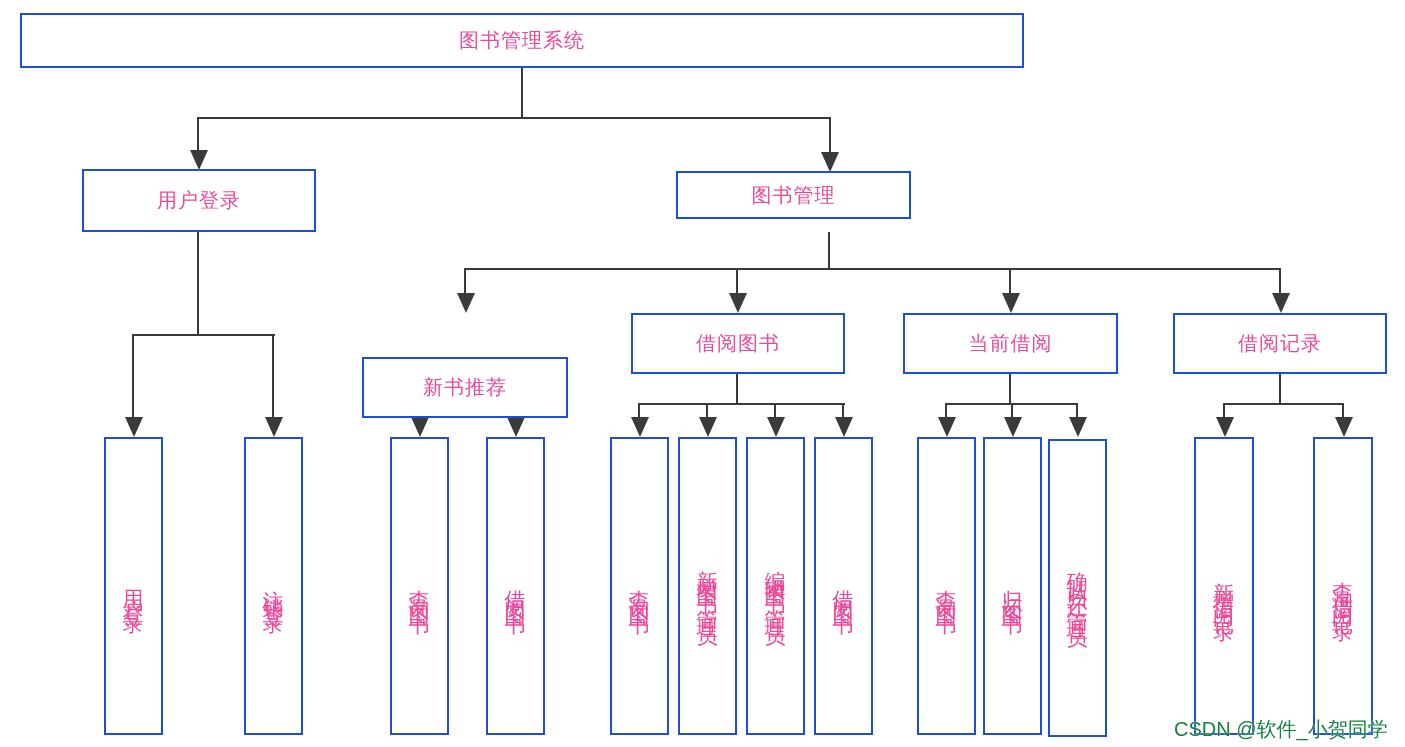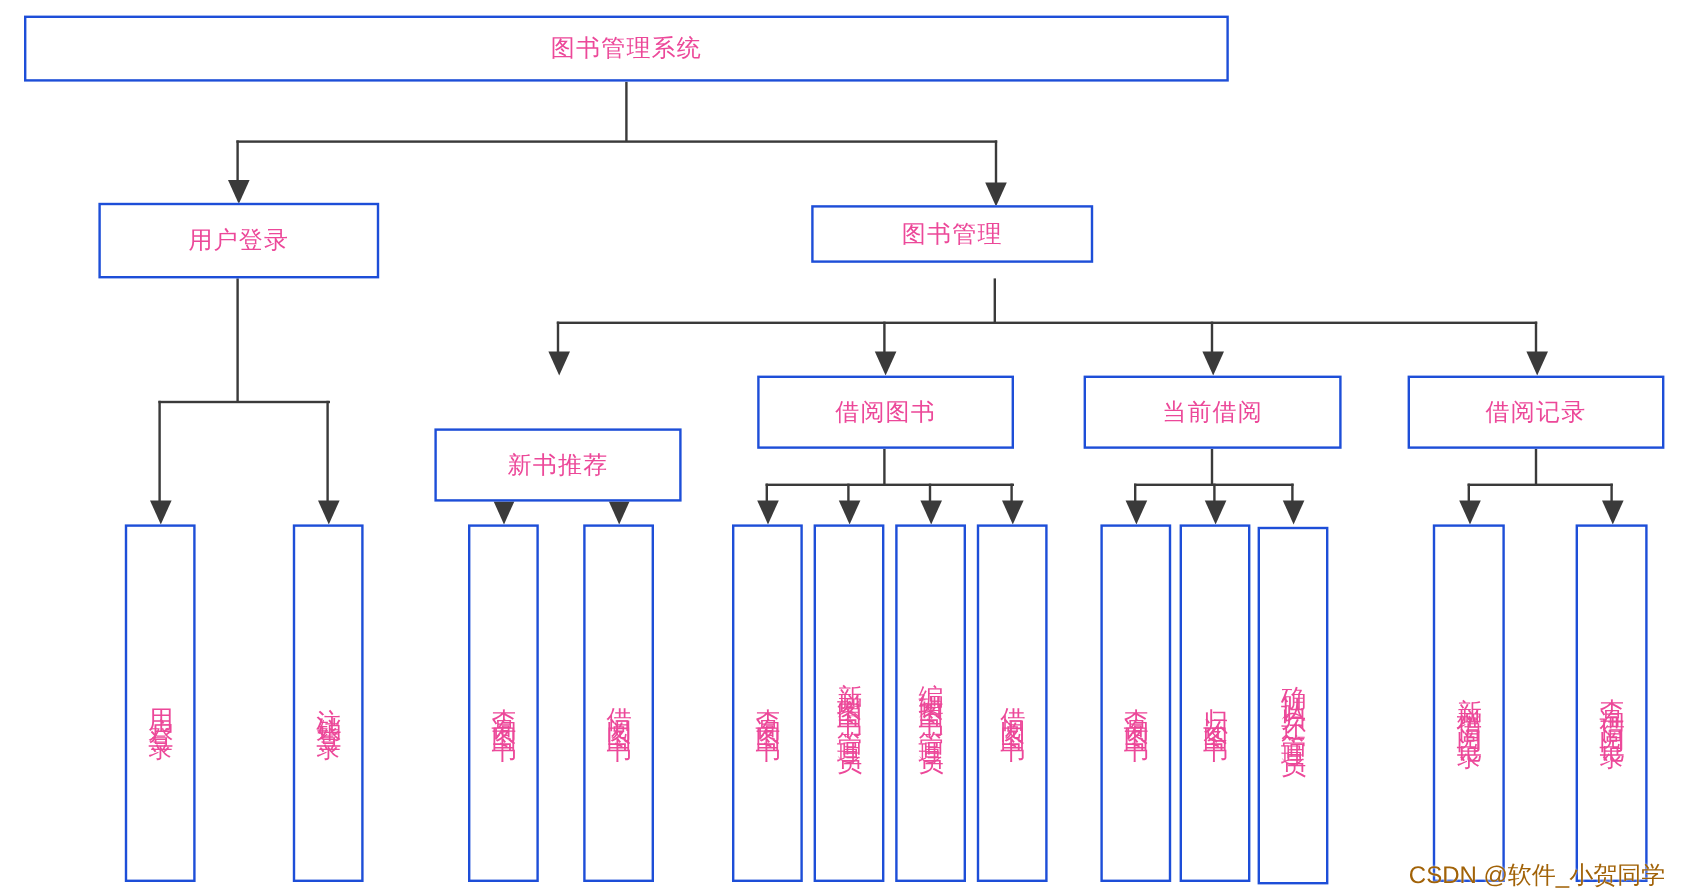--- a/index.html
+++ b/index.html
@@ -31,21 +31,21 @@
   }
   .line{position:absolute;background:#3a3a3a;z-index:1;}
   .arrow{
     position:absolute;width:0;height:0;z-index:1;
     border-left:9px solid transparent;
     border-right:9px solid transparent;
     border-top:20px solid #3a3a3a;
   }
   .watermark{
     position:absolute;
-    color:#a16207;
+    color:#15803d;
     font-size:20px;
     white-space:nowrap;
     z-index:3;
     text-shadow:0 0 2px #ffffff;
   }
 </style>
 </head>
 <body>
 
 <div id="canvas">

